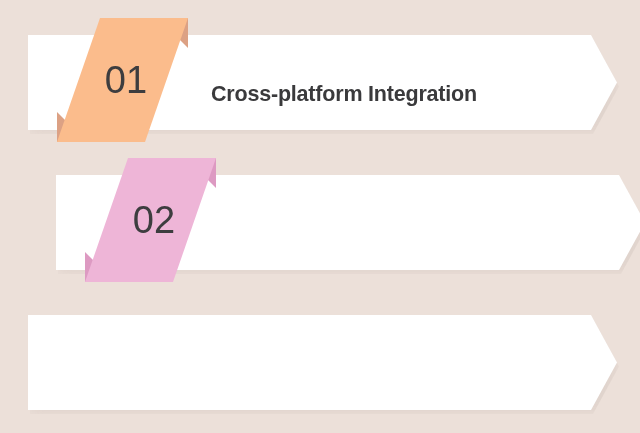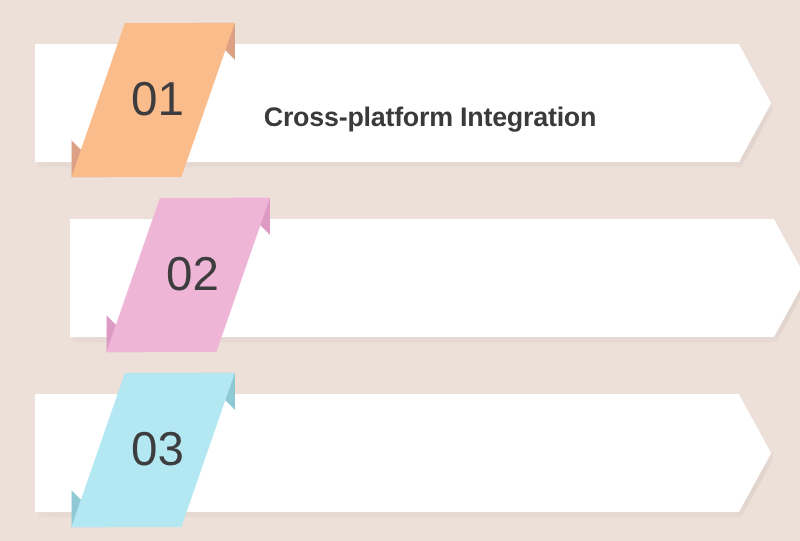--- a/index.html
+++ b/index.html
@@ -151,21 +151,15 @@
       <div class="tag-fold-tr" style="background: rgb(221, 154, 194);"></div>
       <div class="tag-fold-bl" style="background: rgb(221, 154, 194);"></div>
       <div class="tag-body" style="background: rgb(238, 181, 215);"></div>
       <div class="tag-number">02</div>
     </div>
   </div>
 
   <div class="row row-2">
     <div class="banner-shadow"></div>
     <div class="banner"></div>
-    <div class="tag">
-      <div class="tag-fold-tr" style="background: rgb(143, 201, 214);"></div>
-      <div class="tag-fold-bl" style="background: rgb(143, 201, 214);"></div>
-      <div class="tag-body" style="background: rgb(179, 232, 243);"></div>
-      <div class="tag-number">03</div>
-    </div>
   </div>
 
 </div>
 
 </body></html>

